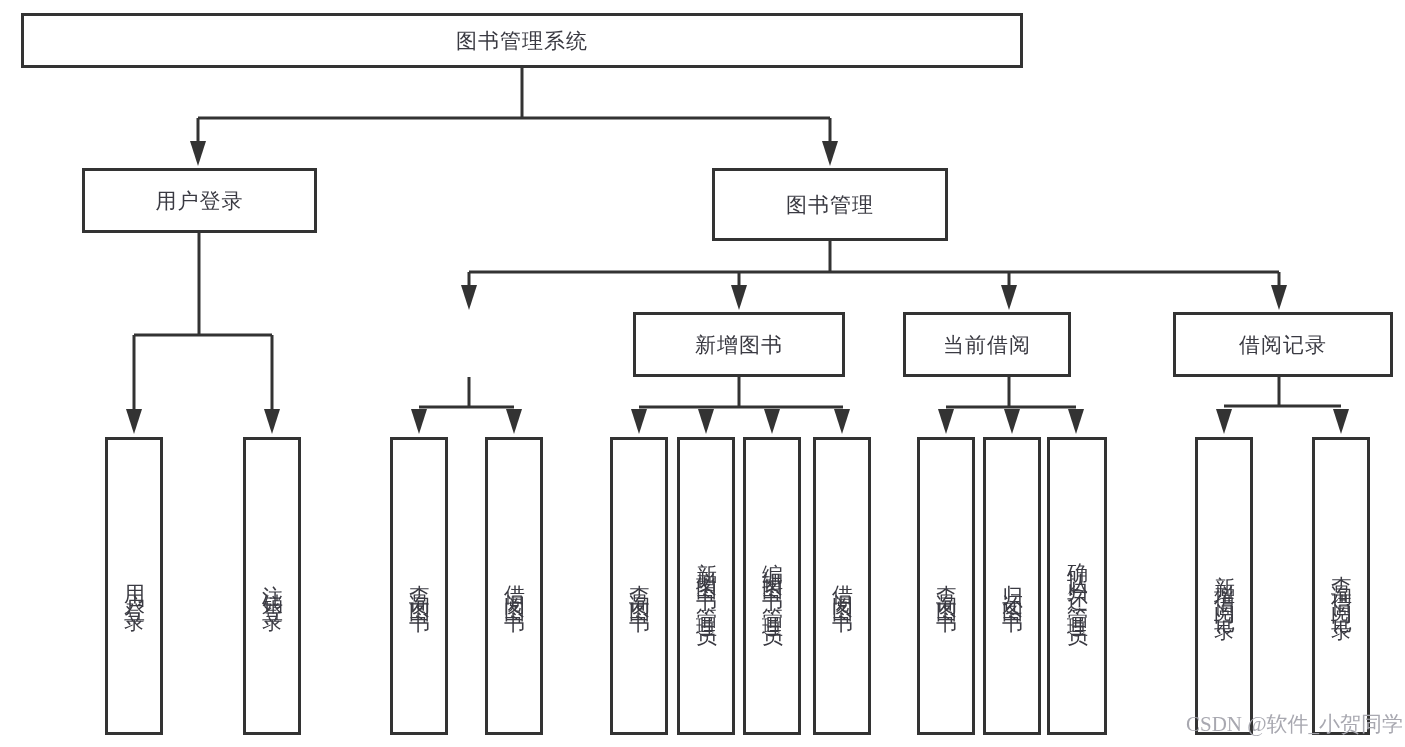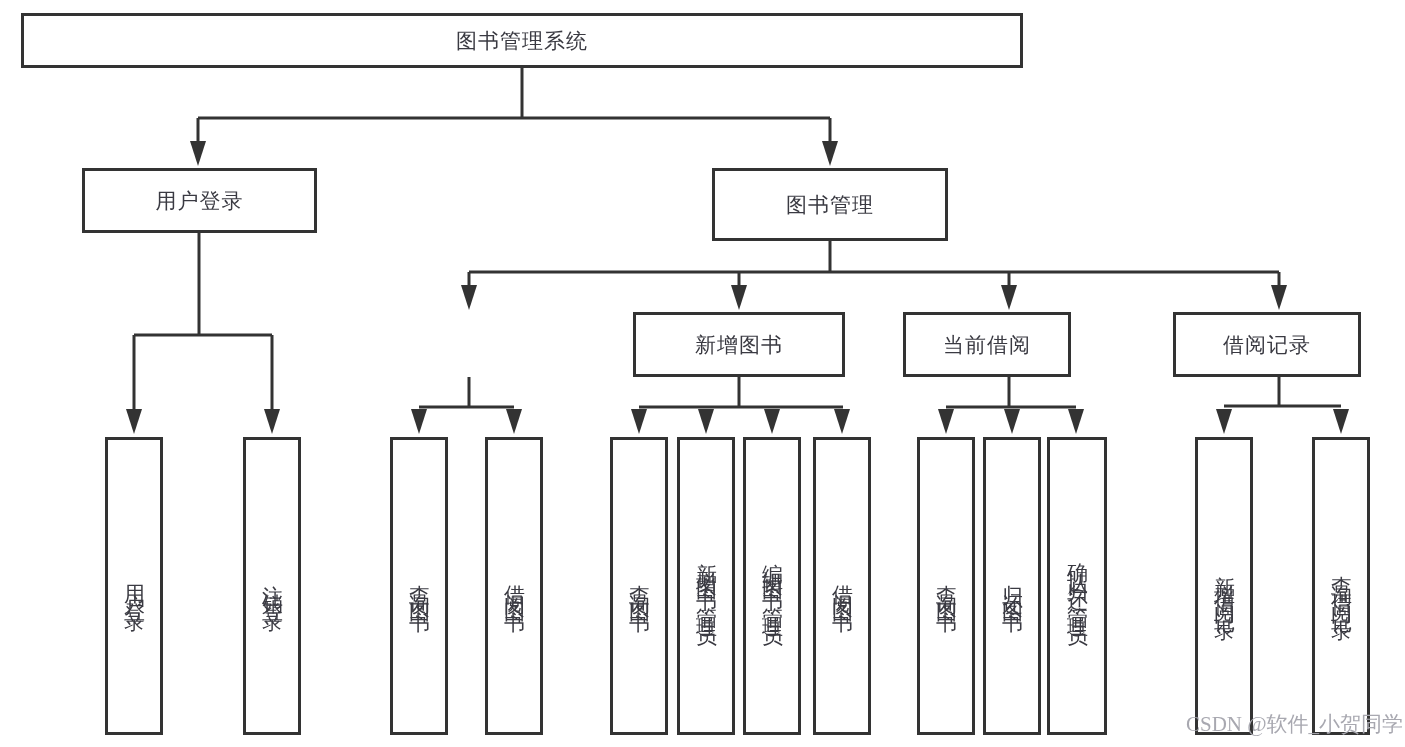--- a/index.html
+++ b/index.html
@@ -124,21 +124,21 @@
   <div class="node h-node" style="left:712px;top:168px;width:236px;height:73px">
     <span>图书管理</span>
   </div>
 
   <div class="node h-node" style="left:633px;top:312px;width:212px;height:65px">
     <span>新增图书</span>
   </div>
   <div class="node h-node" style="left:903px;top:312px;width:168px;height:65px">
     <span>当前借阅</span>
   </div>
-  <div class="node h-node" style="left:1173px;top:312px;width:188px;height:65px">
+  <div class="node h-node" style="left:1173px;top:312px;width:220px;height:65px">
     <span>借阅记录</span>
   </div>
 
   <div class="node leaf" style="left:105px;top:437px;width:58px;height:298px">
     <span class="vtext">用户登录</span>
   </div>
   <div class="node leaf" style="left:243px;top:437px;width:58px;height:298px">
     <span class="vtext">注销登录</span>
   </div>
   <div class="node leaf" style="left:390px;top:437px;width:58px;height:298px">

